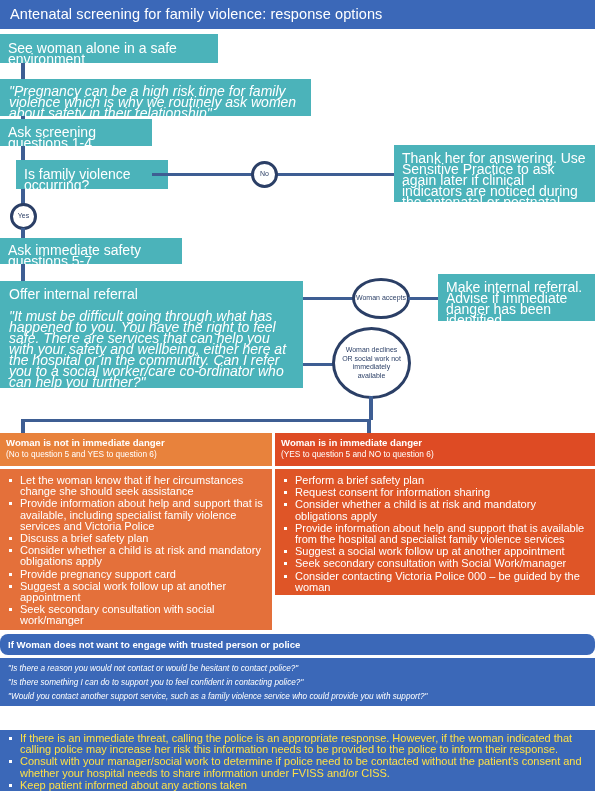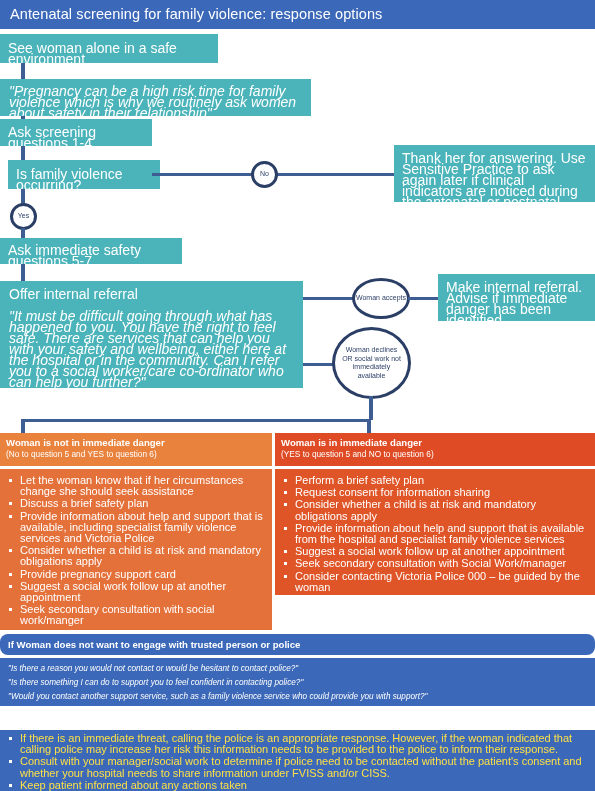--- a/index.html
+++ b/index.html
@@ -76,21 +76,21 @@
 <div class="abs teal teal-txt italic" style="left:0;top:79px;width:311px;height:37px;padding:7px 9px;">
   <span>"Pregnancy can be a high risk time for family violence which is why we routinely ask women about safety in their relationship"</span>
 </div>
 <div class="abs conn vline" style="left:21px;top:116px;height:17px;"></div>
 
 <div class="abs teal teal-txt" style="left:0;top:119px;width:152px;height:27px;padding:8px;">
   <span>Ask screening questions 1-4</span>
 </div>
 <div class="abs conn vline" style="left:21px;top:146px;height:14px;"></div>
 
-<div class="abs teal teal-txt" style="left:8px;top:160px;width:152px;height:29px;padding:9px 8px;">
+<div class="abs teal teal-txt" style="left:16px;top:160px;width:152px;height:29px;padding:9px 8px;">
   <span>Is family violence occurring?</span>
 </div>
 
 <div class="abs conn hline" style="left:152px;top:173px;width:250px;"></div>
 <div class="abs circ" style="left:251px;top:161px;width:27px;height:27px;">
   <span>No</span>
 </div>
 
 <div class="abs teal teal-txt" style="left:394px;top:145px;width:201px;height:57px;padding:8px 8px;">
   <span>Thank her for answering. Use Sensitive Practice to ask again later if clinical indicators are noticed during the antenatal or postnatal period.</span>
@@ -133,22 +133,22 @@
 <div class="abs conn vline" style="left:21px;top:419px;height:14px;"></div>
 <div class="abs conn vline" style="left:367px;top:419px;height:14px;"></div>
 
 <div class="abs panel-head" id="panel-left-head" style="left:0;top:433px;width:272px;height:33px;">
   <div class="h">Woman is not in immediate danger</div>
   <div class="s">(No to question 5 and YES to question 6)</div>
 </div>
 <div class="abs panel-body" id="panel-left-body" style="left:0;top:469px;width:272px;height:161px;">
   <ul class="bl">
     <li>Let the woman know that if her circumstances change she should seek assistance</li>
+    <li>Provide information about help and support that is available, including specialist family violence services and Victoria Police</li>
     <li>Discuss a brief safety plan</li>
-    <li>Provide information about help and support that is available, including specialist family violence services and Victoria Police</li>
     <li>Consider whether a child is at risk and mandatory obligations apply</li>
     <li>Provide pregnancy support card</li>
     <li>Suggest a social work follow up at another appointment</li>
     <li>Seek secondary consultation with social work/manger</li>
   </ul>
 </div>
 
 <div class="abs panel-head" id="panel-right-head" style="left:275px;top:433px;width:320px;height:33px;">
   <div class="h">Woman is in immediate danger</div>
   <div class="s">(YES to question 5 and NO to question 6)</div>

